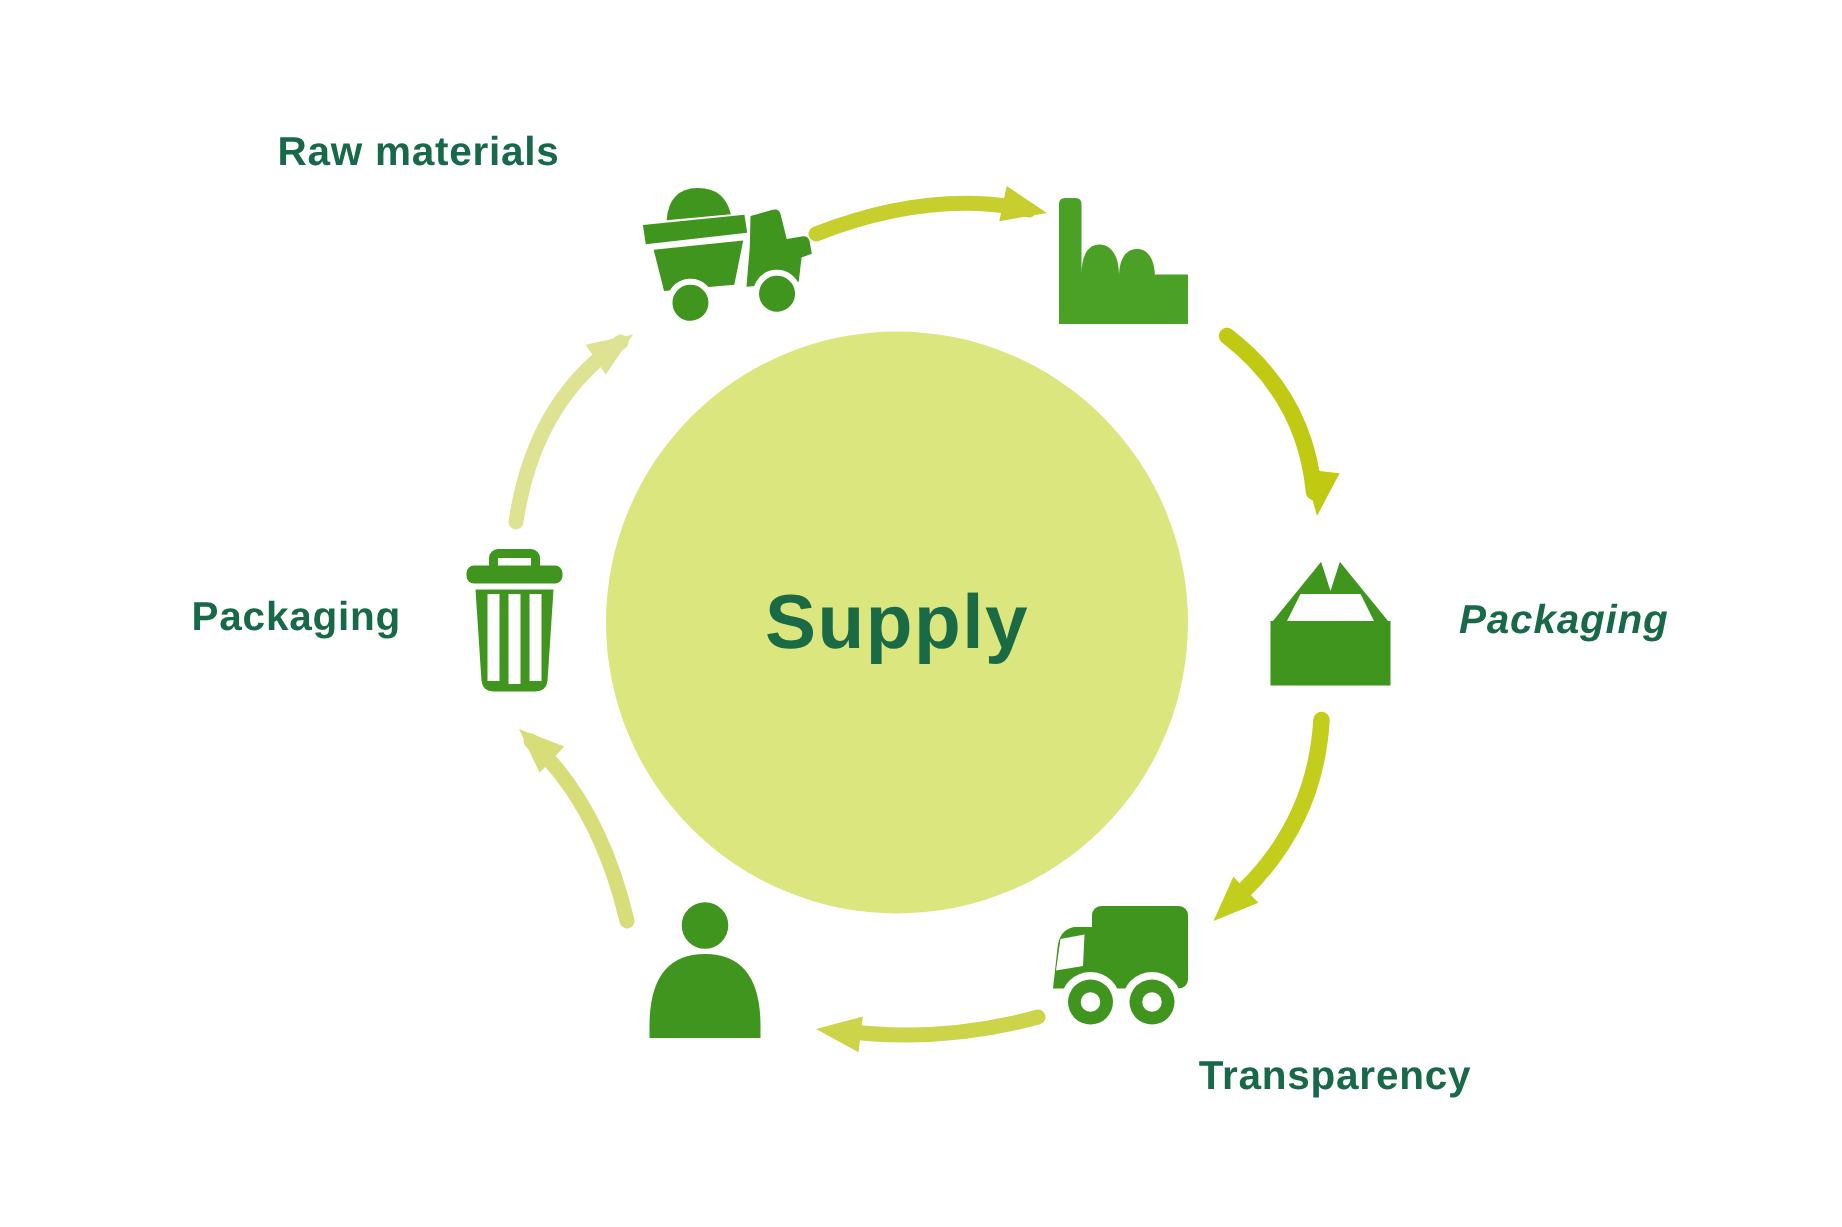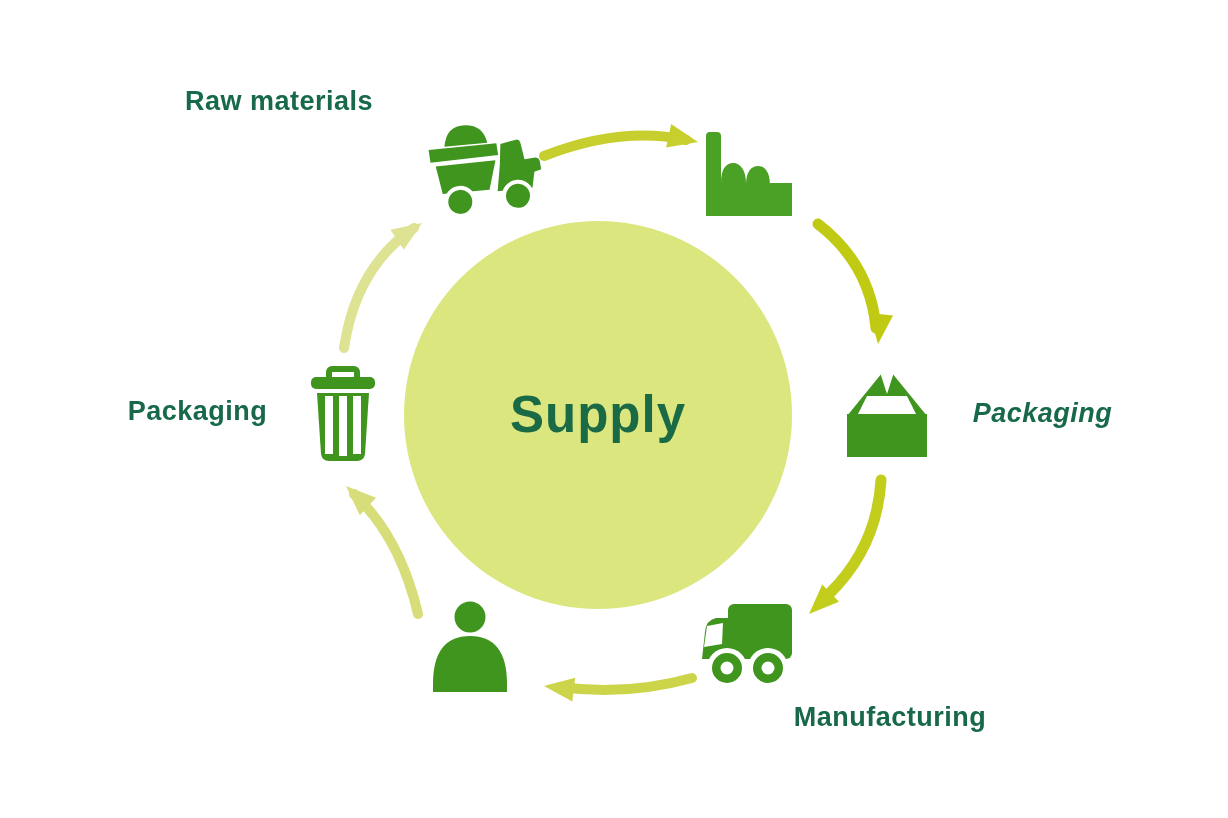--- a/index.html
+++ b/index.html
@@ -35,21 +35,21 @@
 <body>
 
 <div id="canvas">
 
   <div id="center-circle">
     <span class="title-line">Supply</span>
   </div>
 
   <div class="stage-label" style="left:159px;top:86px;width:240px;">Raw materials</div>
   <div class="stage-label" style="left:950px;top:398px;width:185px;font-style:italic;">Packaging</div>
-  <div class="stage-label" style="left:788px;top:702px;width:204px;">Manufacturing</div>
+  <div class="stage-label" style="left:788px;top:702px;width:204px;">Transparency</div>
   <div class="stage-label" style="left:120px;top:396px;width:155px;">Packaging</div>
 
   <svg class="abs" style="left:426px;top:118px;" width="120" height="100" viewBox="0 0 120 100">
     <g transform="rotate(-4 60 50)">
       <path class="ic" d="M20 26 Q23 5 42 6 Q60 7 63 25 Z"></path>
       <path class="ic" d="M4 28 L72 26 L73 38 L5 41 Z"></path>
       <path class="ic" d="M10 45 L70 43 L62 72 L15 73 Z"></path>
       <path class="ic" d="M76 27 L91 24 Q95 23 96 27 L99 44 L110 43 Q113 43 114 46 L115 55 L108 57 L105 73 L70 74 L74 48 Z"></path>
       <circle class="wheel" cx="32" cy="82" r="14"></circle>
       <circle class="wheel" cx="90" cy="80" r="14"></circle>

